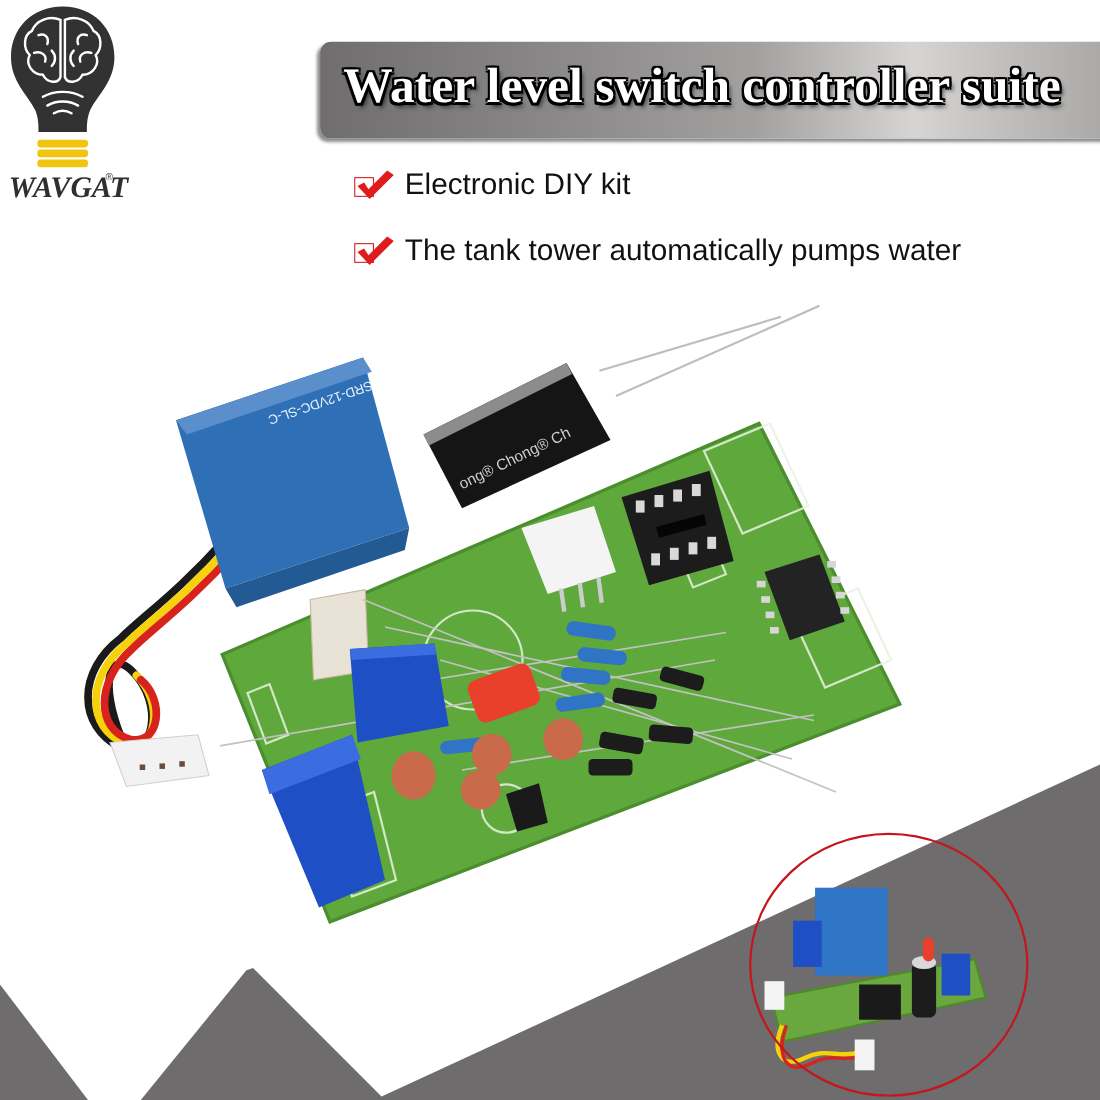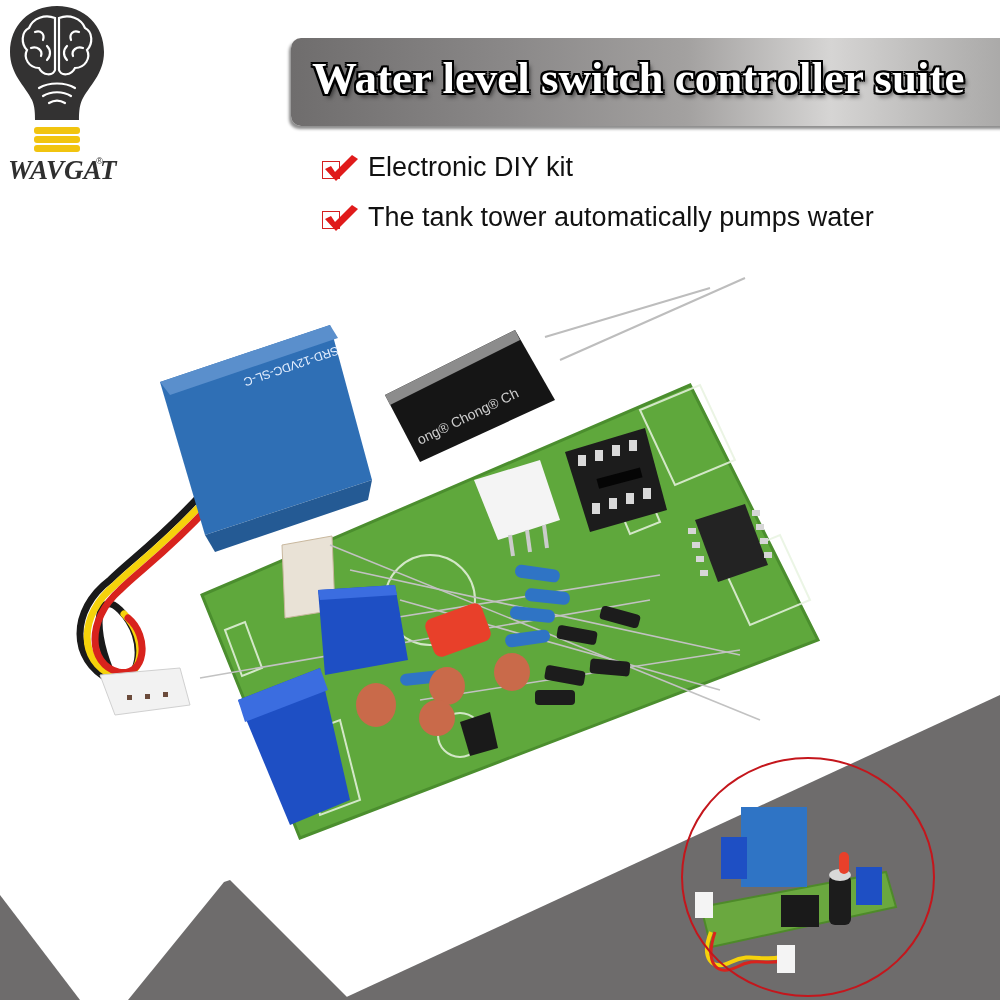--- a/index.html
+++ b/index.html
@@ -42,21 +42,21 @@
     
     .feature { left: 322px; display: flex; align-items: center; white-space: nowrap; }
     .feature .check { width: 38px; height: 28px; position: relative; margin-right: 8px; }
     .feature .check .box {
       position: absolute; left: 0; top: 7px; width: 18px; height: 18px;
       border: 1.5px solid #d42020; box-sizing: border-box; background: #fff;
     }
     .feature .check svg { position: absolute; left: 0; top: 0; }
     .feature-text { font-size: 27px; color: #111111; }
     .f1 { top: 152px; }
-    .f2 { top: 202px; }
+    .f2 { top: 212px; }
 
     
     .product { left: 0; top: 0; width: 1000px; height: 1000px; }
 
     
     .inset-ring {
       left: 681px; top: 757px; width: 254px; height: 240px;
       border: 2px solid #c4161c; border-radius: 50%; box-sizing: border-box;
     }
     .inset { left: 681px; top: 757px; width: 254px; height: 240px; }

